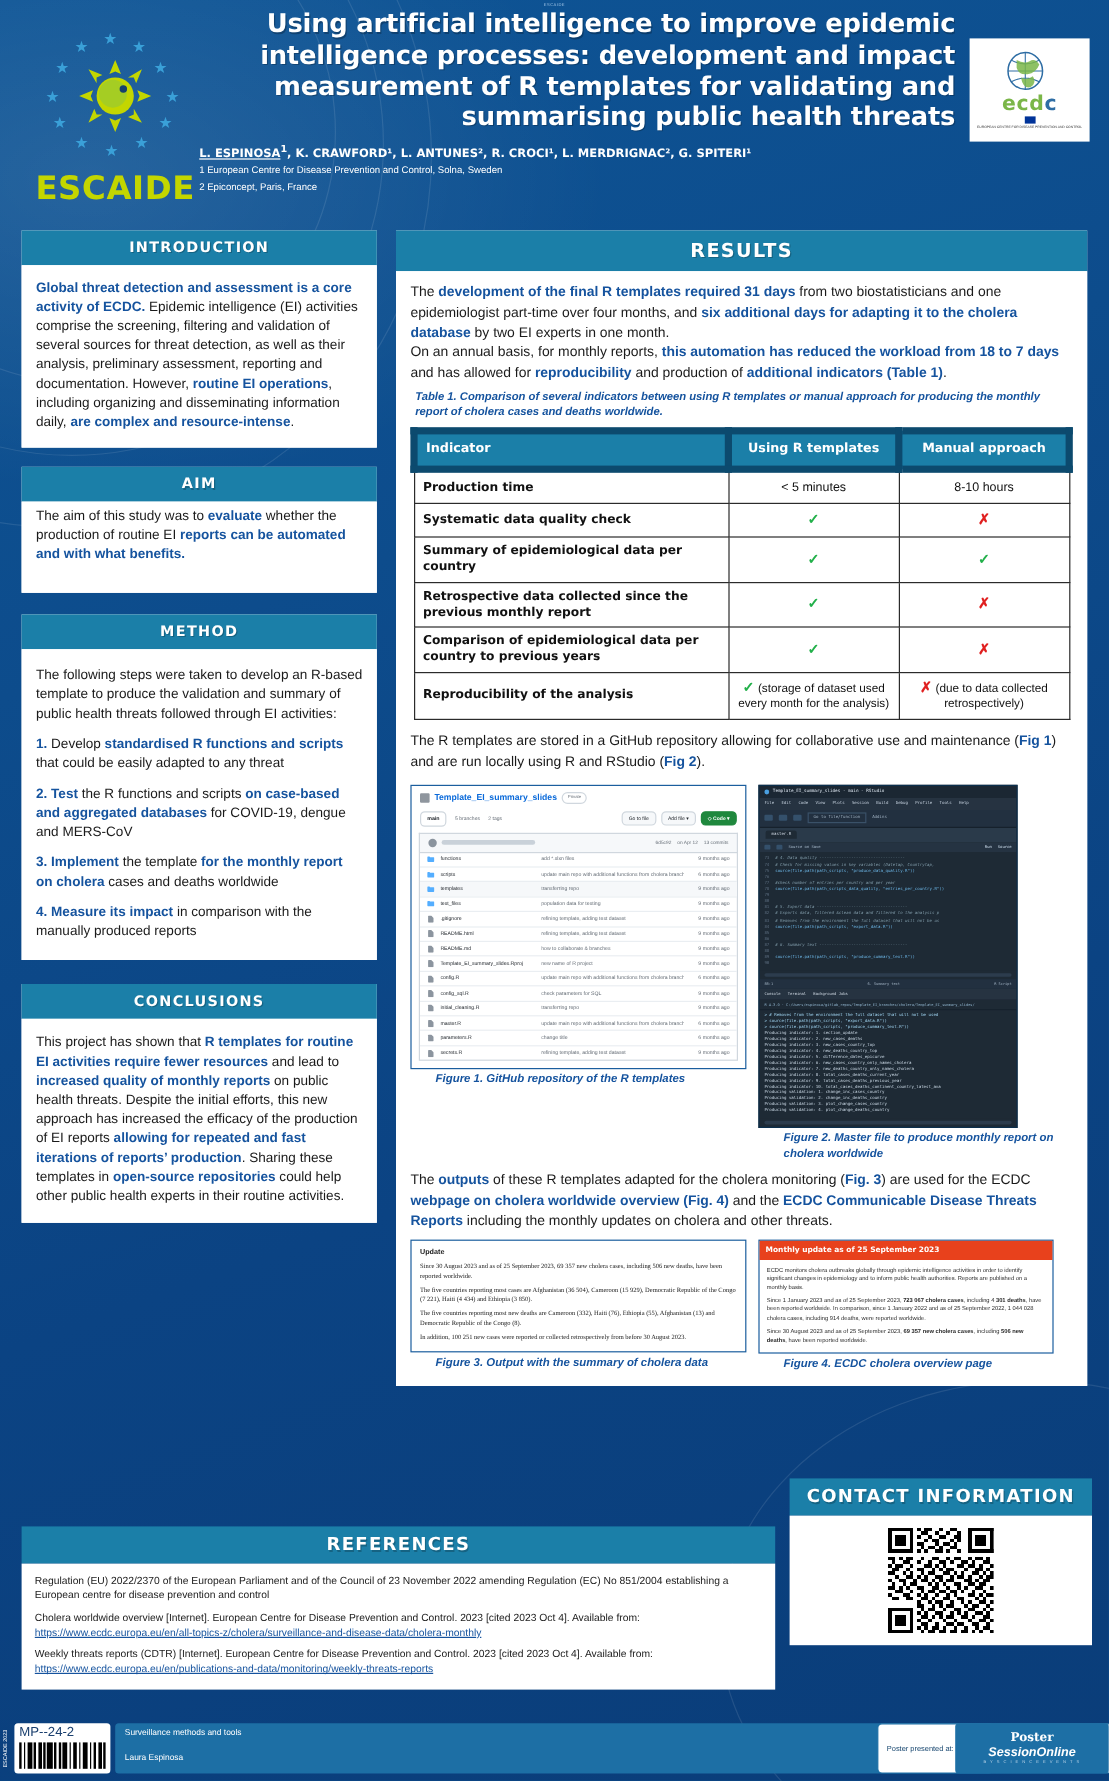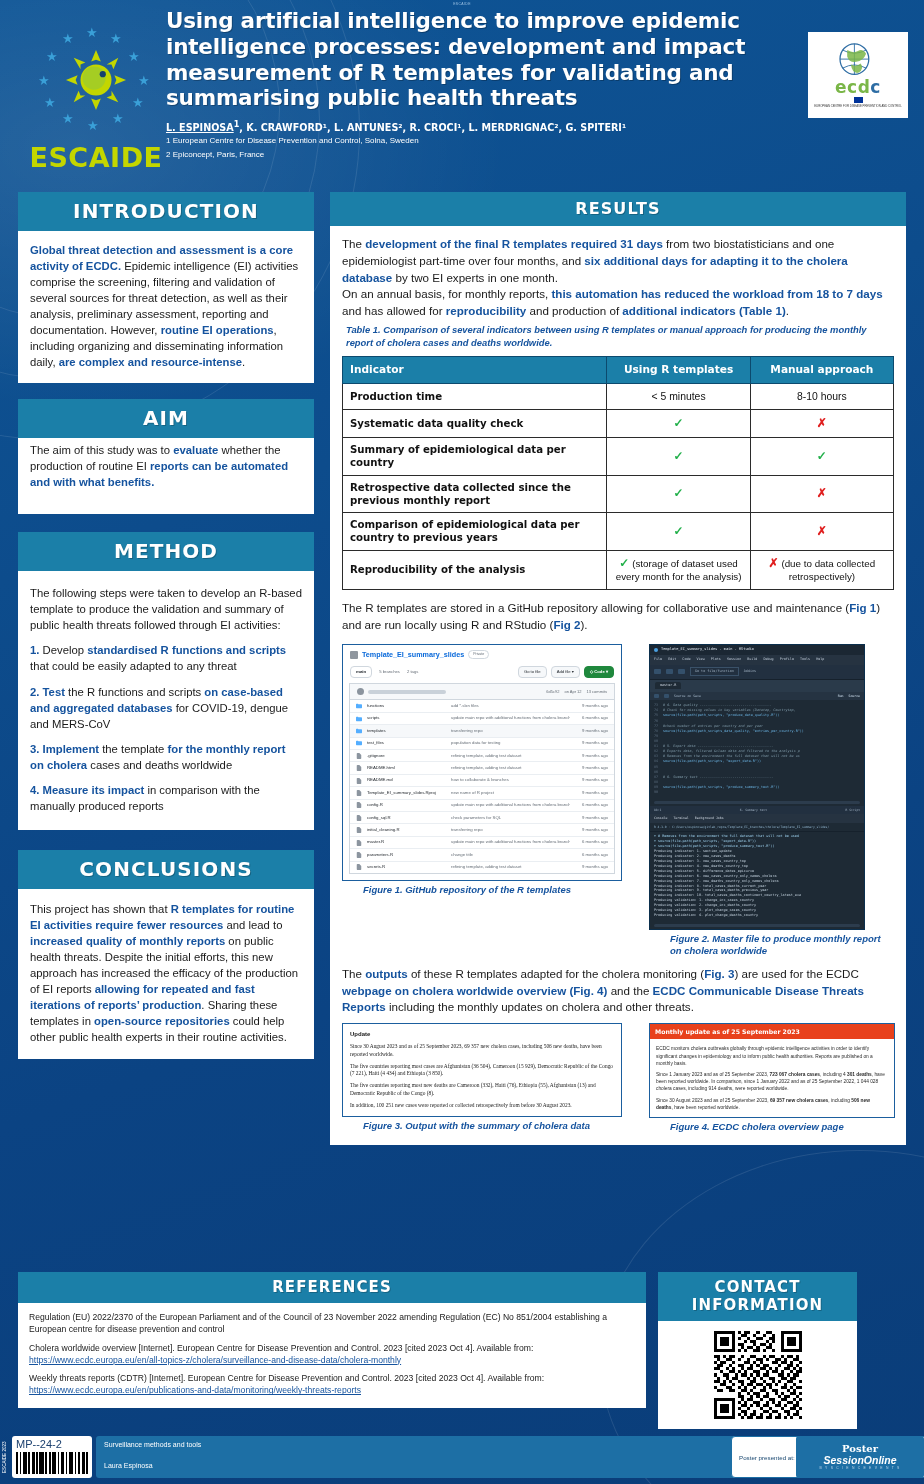--- a/index.html
+++ b/index.html
@@ -30,20 +30,21 @@
   .sun-icon { position:absolute; left:50%; top:50%; transform:translate(-50%,-50%); width:62px; height:62px; }
   .escaide-word {
     margin-top:6px; font-size:27px; font-weight:bold; letter-spacing:0.5px;
     color:#c3d600; font-family:"DejaVu Sans", sans-serif;
   }
   .title-block { position:absolute; left:166px; top:8px; width:630px; }
   .poster-title {
     color:#ffffff; font-size:21.5px; line-height:1.2; font-weight:bold;
     font-family:"DejaVu Sans", sans-serif; letter-spacing:-0.2px;
     text-shadow: 1px 1px 0 rgba(0,0,0,0.25);
+    text-align: right;
   }
   .authors {
     margin-top:9px; color:#ffffff; font-size:9.6px; font-weight:bold;
     font-family:"DejaVu Sans", sans-serif;
   }
   .authors .lead { text-decoration: underline; }
   .affil { color:#ffffff; font-size:8px; margin-top:3px; line-height:1.35; }
   .ecdc-logo {
     position:absolute; right:16px; top:32px; width:100px; height:86px;
     background:#ffffff; display:flex; flex-direction:column;
@@ -67,47 +68,47 @@
     letter-spacing:1.1px; text-shadow: 1px 1px 0 rgba(0,0,0,0.22);
   }
   .panel-body { color:#1a1a1a; }
   .panel-body p { margin-bottom:9px; }
   .panel-body p:last-child { margin-bottom:0; }
   b.hl { color:#15539e; }
 
   
   .col-left { position:absolute; left:18px; top:192px; width:296px; }
   .sec { margin-bottom:16px; }
-  .sec .panel-head { font-size:20px; padding:7px 0 8px; }
+  .sec .panel-head { font-size:12px; padding:7px 0 8px; }
   .sec .panel-body { background:#fff; padding:11px 12px 13px; font-size:11.3px; line-height:1.42; }
 
   
   .col-right { position:absolute; left:330px; top:192px; width:576px; }
   .results-head { font-size:16px; padding:7px 0 8px; }
   .results-body { background:#fff; padding:10px 12px 12px; font-size:11.6px; line-height:1.45; color:#1a1a1a; }
   .tbl-caption { color:#15539e; font-size:9.4px; font-style:italic; font-weight:bold;
                  line-height:1.35; margin:4px 0 7px 4px; }
 
   
   table.cmp { border-collapse:collapse; width:100%; font-size:10.4px; table-layout:fixed; }
   table.cmp th {
     background:#1b7fa8; color:#fff; font-weight:bold; text-align:left;
-    padding:5px 7px; border:1px solid #0c4a6e; font-size:10.6px;
+    padding:5px 7px; border:6px solid #0c4a6e; font-size:10.6px;
     font-family:"DejaVu Sans", sans-serif;
   }
   table.cmp th.ctr { text-align:center; }
   table.cmp td { border:1px solid #2b2b2b; padding:5px 7px; vertical-align:middle; color:#111; }
   table.cmp td.ind { font-weight:bold; font-family:"DejaVu Sans", sans-serif; font-size:10.2px; line-height:1.3;margin-left:40px; }
   table.cmp td.ctr { text-align:center; }
   .mk-ok { color:#22b04a; font-weight:bold; font-size:12px; }
   .mk-no { color:#e02020; font-weight:bold; font-size:12px; }
   .cell-note { font-size:9.8px; line-height:1.3; }
 
   
-  .fig-row { display:flex; gap:27px; margin-top:10px; }
+  .fig-row { display:flex; gap:10px; margin-top:10px; }
   .fig-cap { color:#15539e; font-size:9.5px; font-style:italic; font-weight:bold; line-height:1.3; margin-top:3px;margin-left:21px; }
 
   
   .gh { width:280px; border:1px solid #1b5e9e; background:#fff; font-size:4.6px; color:#24292f;
         font-family:"Liberation Sans", sans-serif; }
   .gh-top { display:flex; align-items:center; gap:4px; padding:5px 7px 4px; }
   .gh-repoicon { width:8px; height:8px; background:#6a737d; border-radius:1px; opacity:.75; }
   .gh-reponame { font-size:7.2px; font-weight:bold; color:#0969da; }
   .gh-private { font-size:3.6px; border:1px solid #d0d7de; border-radius:7px; padding:1px 4px; color:#656d76; }
   .gh-bar { display:flex; align-items:center; padding:2px 7px 5px; gap:7px; border-bottom:0; }
@@ -168,21 +169,21 @@
   .out4-body p:last-child { margin-bottom:0; }
 
   
   .refs { position:absolute; left:18px; top:1272px; width:628px; }
   .refs .panel-head { font-size:15px; padding:6px 0 7px; }
   .refs-body { background:#fff; padding:9px 11px 11px; font-size:8.6px; line-height:1.38; color:#1a1a1a; }
   .refs-body p { margin-bottom:7px; }
   .refs-body p:last-child { margin-bottom:0; }
   .refs-body a { color:#15539e; text-decoration:underline; word-break:break-all; }
 
-  .contact { position:absolute; left:658px; top:1272px; width:199px; }
+  .contact { position:absolute; left:658px; top:1232px; width:252px; }
   .contact .panel-head { font-size:15px; padding:6px 0 7px; }
   .contact-body { background:#fff; padding:10px; display:flex; align-items:center; justify-content:center; height:108px; }
   .qr { width:88px; height:88px; display:block; }
 
   
   .footer { position:absolute; left:0; top:1430px; width:924px; height:54px; }
   .f-sidelabel { position:absolute; left:2px; top:6px; width:10px; height:42px;
                  writing-mode:vertical-rl; transform:rotate(180deg);
                  font-size:4.6px; color:#ffffff; text-align:center; }
   .f-id { position:absolute; left:12px; top:6px; width:80px; height:42px; background:#ffffff;

